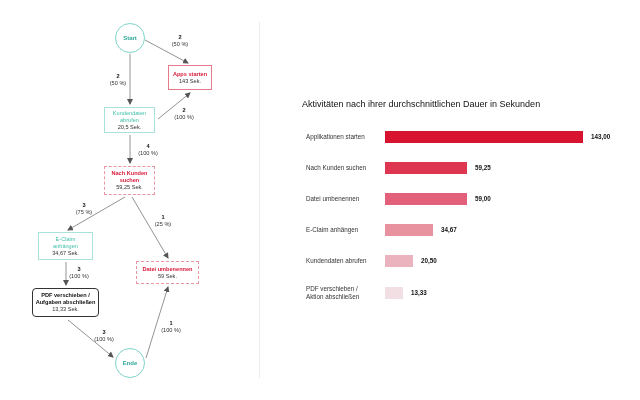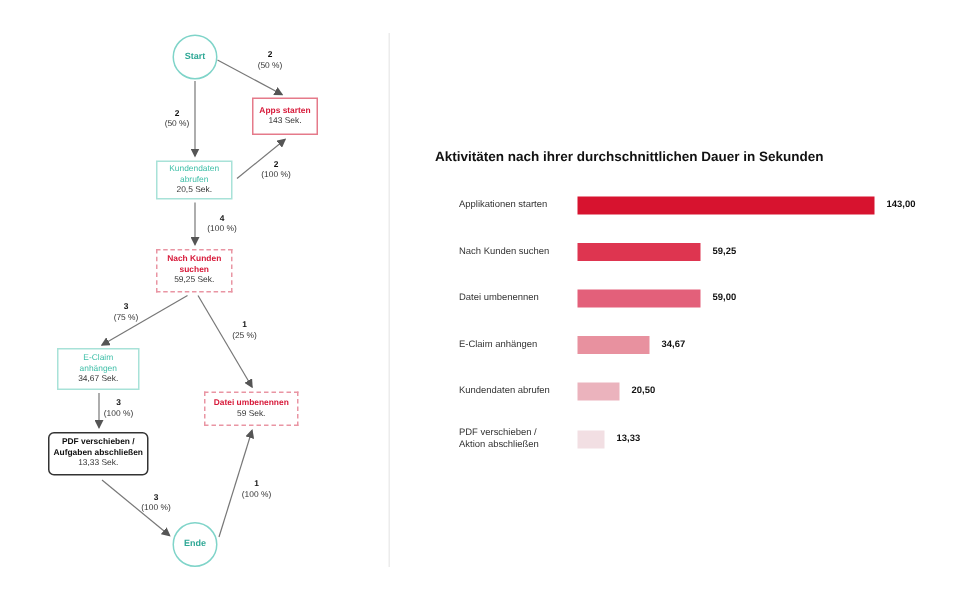--- a/index.html
+++ b/index.html
@@ -9,21 +9,21 @@
   .node { position:absolute; box-sizing:border-box; text-align:center; font-size:5.6px; line-height:7px; display:flex; flex-direction:column; justify-content:center; align-items:center; background:#fff; }
   .circle { border:1px solid #7fd4c9; border-radius:50%; color:#2fa896; font-weight:bold; font-size:6px; }
   .green { border:1px solid #a8e2d8; color:#3fbfa8; }
   .red-solid { border:1px solid #e57a8a; color:#d71a3a; }
   .red-dash { border:1px dashed #e995a3; color:#d71a3a; }
   .dark { border:1px solid #333; border-radius:4px; color:#111; }
   .name-b { font-weight:bold; }
   .dur { color:#333; }
   .elabel { position:absolute; font-size:5.6px; line-height:7px; text-align:center; color:#333; width:30px; }
   .elabel .cnt { font-weight:bold; color:#111; }
-  .chart-title { position:absolute; left:290px; top:99px; font-size:9px; font-weight:bold; color:#111; white-space:nowrap; }
+  .chart-title { position:absolute; left:302px; top:99px; font-size:9px; font-weight:normal; color:#111; white-space:nowrap; }
   .bar-label { position:absolute; left:306px; font-size:6.3px; line-height:8px; color:#333; width:75px; }
   .bar { position:absolute; left:385px; height:12px; }
   .bar-value { position:absolute; font-size:6.3px; font-weight:bold; color:#111; }
 </style>
 </head>
 <body>
 
 <svg id="flow" width="640" height="400" viewBox="0 0 640 400">
   <defs>
     <marker id="arr" markerWidth="6" markerHeight="6" refX="5" refY="3" orient="auto" markerUnits="userSpaceOnUse">

